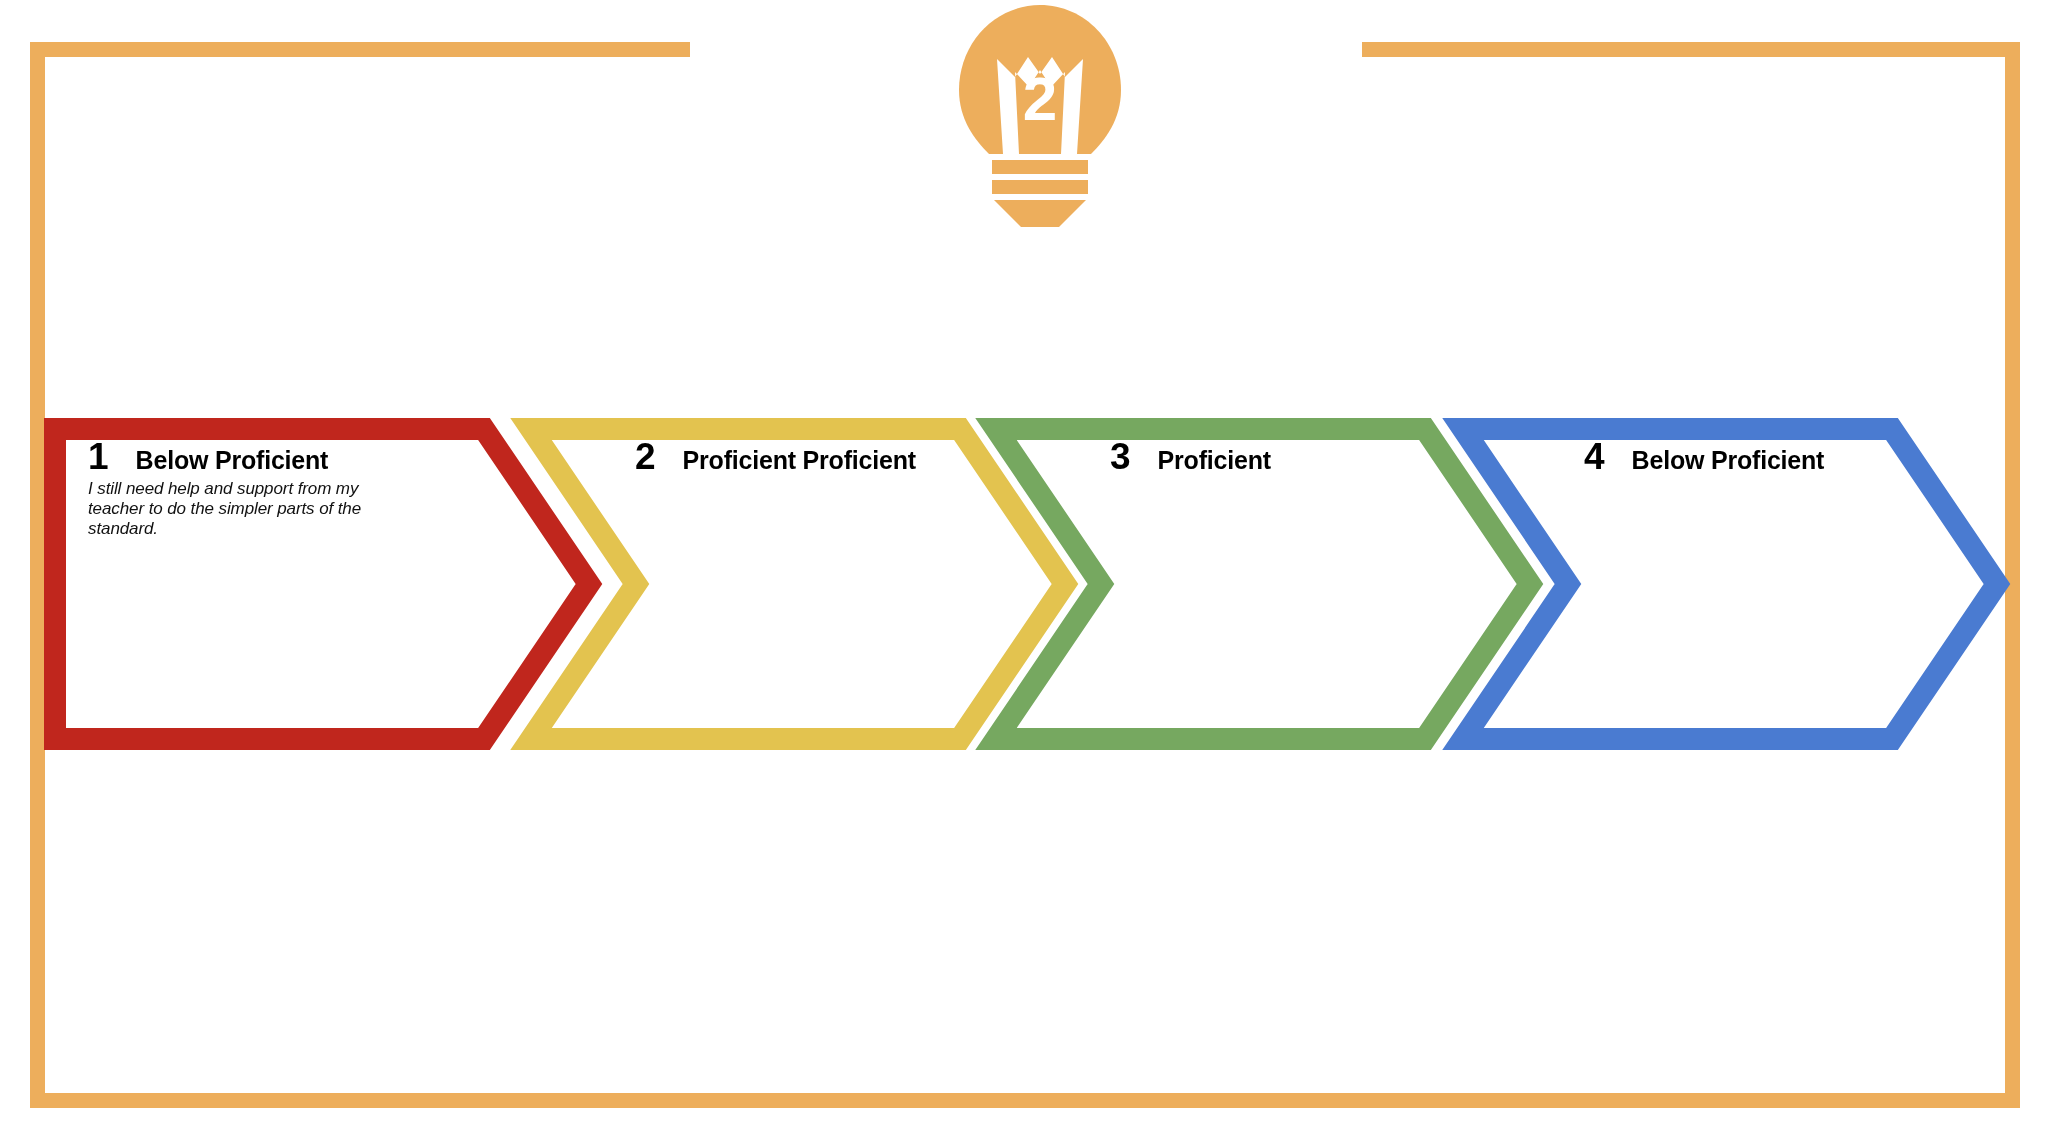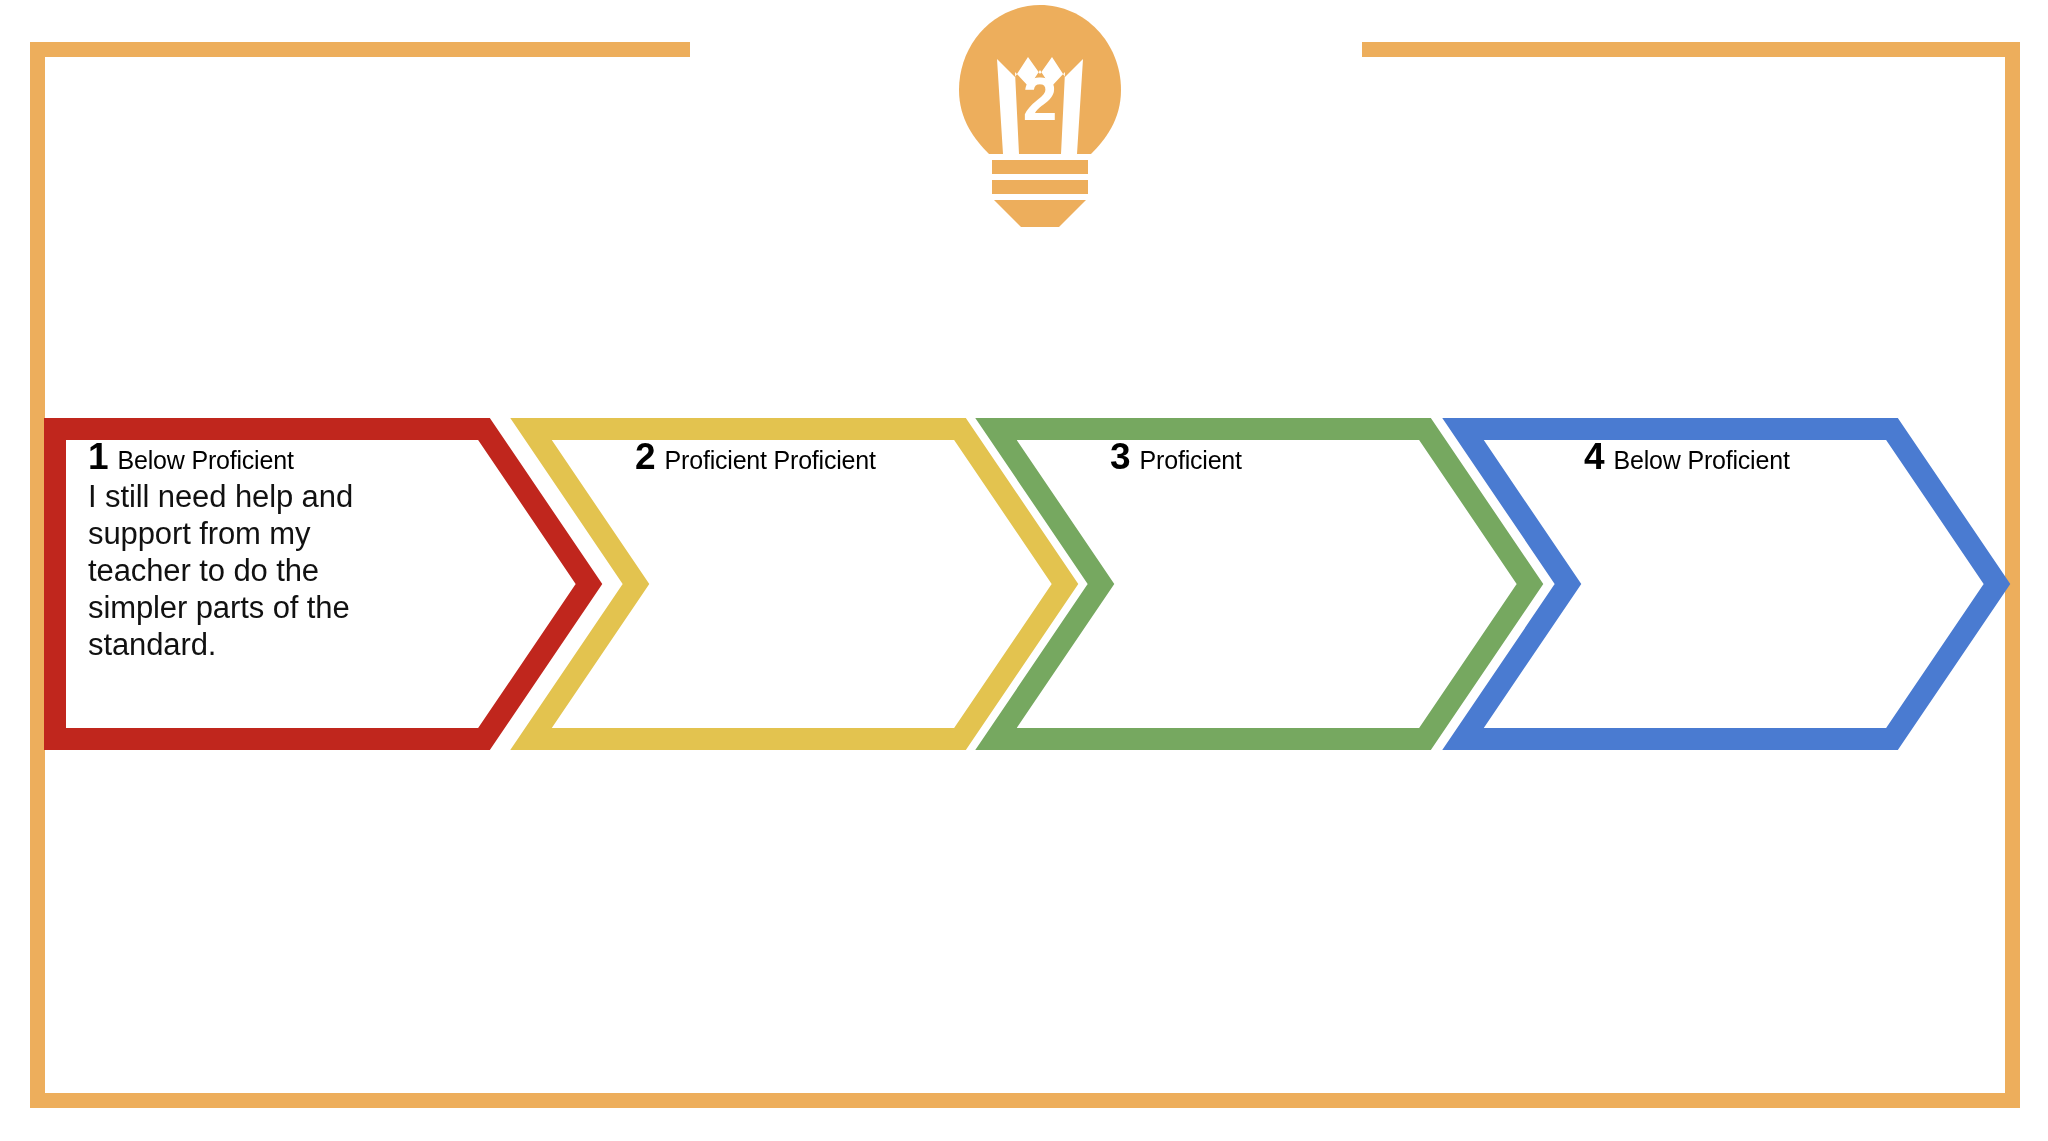--- a/index.html
+++ b/index.html
@@ -71,27 +71,29 @@
     margin-bottom: 4px;
   }
   .arrow-num {
     font-size: 37px;
     font-weight: bold;
     color: #000000;
     line-height: 1;
   }
   .arrow-title {
     font-size: 25px;
-    font-weight: normal;
+    font-weight: bold;
     color: #000000;
     line-height: 1;
     letter-spacing: -0.2px;
+    margin-left: 18px;
   }
   .arrow-desc {
-    font-size: 31px;
+    font-size: 17px;
+    font-style: italic;
     color: #111111;
     line-height: 1.19;
     letter-spacing: -0.1px;
   }
 
   
   #arrow-1 { left: 44px; }
   #arrow-1 .arrow-content { left: 44px; width: 330px; }
   #arrow-2 { left: 520px; }
   #arrow-2 .arrow-content { left: 115px; width: 310px; }

